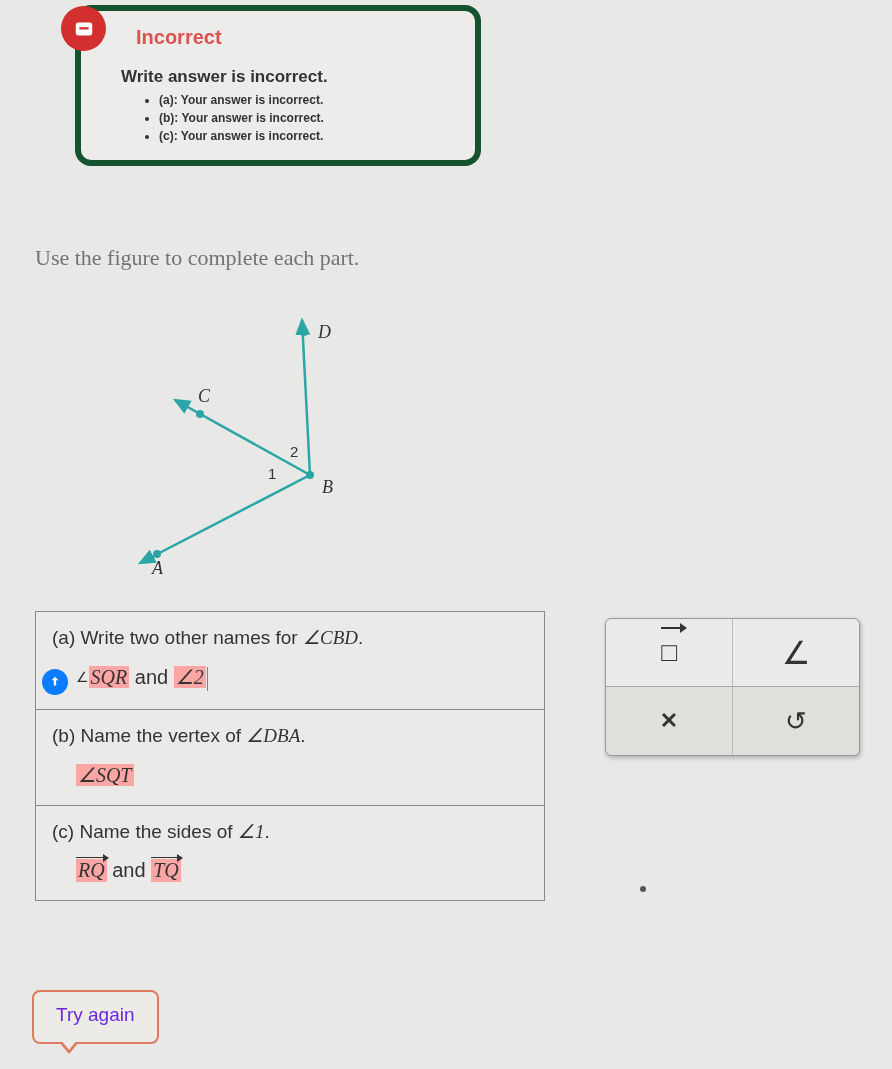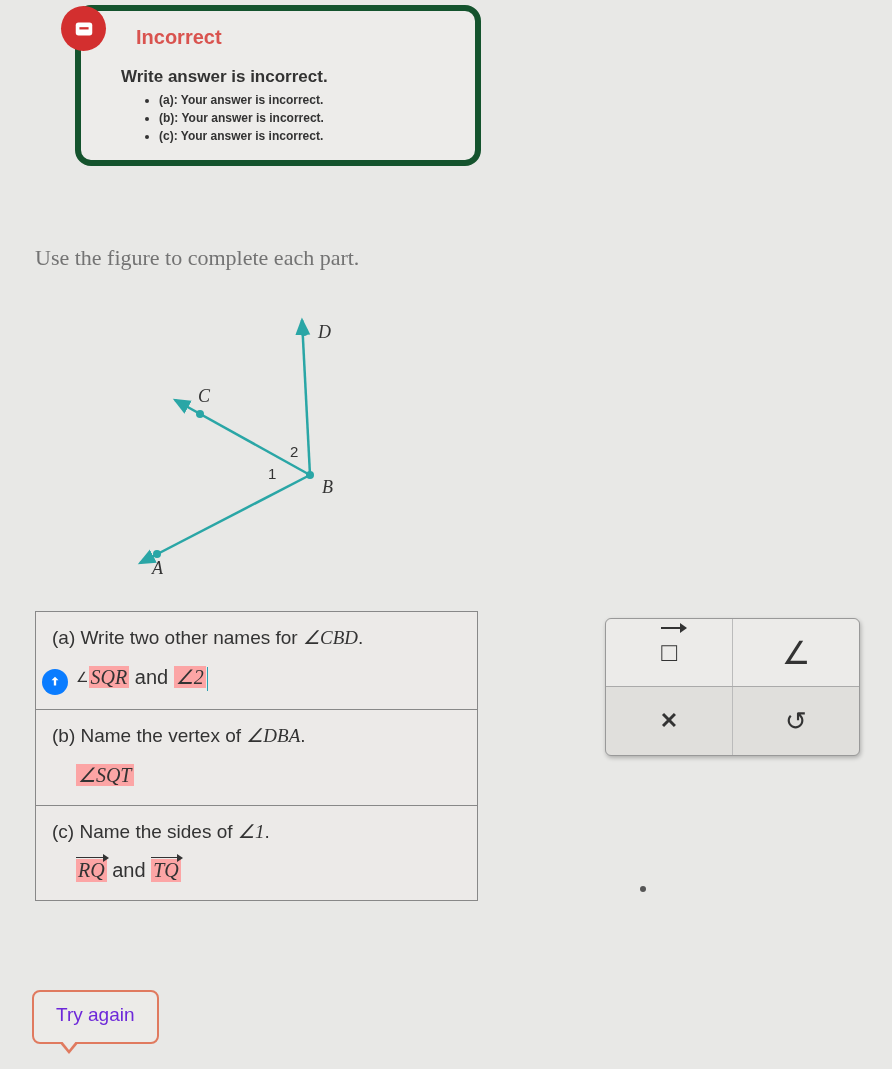--- a/index.html
+++ b/index.html
@@ -70,21 +70,21 @@
     position: absolute;
     left: 120px;
     top: 300px;
     width: 280px;
     height: 280px;
   }
   .answer-table {
     position: absolute;
     left: 35px;
     top: 611px;
-    width: 443px;
+    width: 510px;
     border: 1px solid #888;
     background: #eceae8;
   }
   .answer-cell {
     border-bottom: 1px solid #888;
     padding: 14px 16px 18px 16px;
     font-size: 19px;
     position: relative;
   }
   .answer-cell:last-child { border-bottom: none; }

